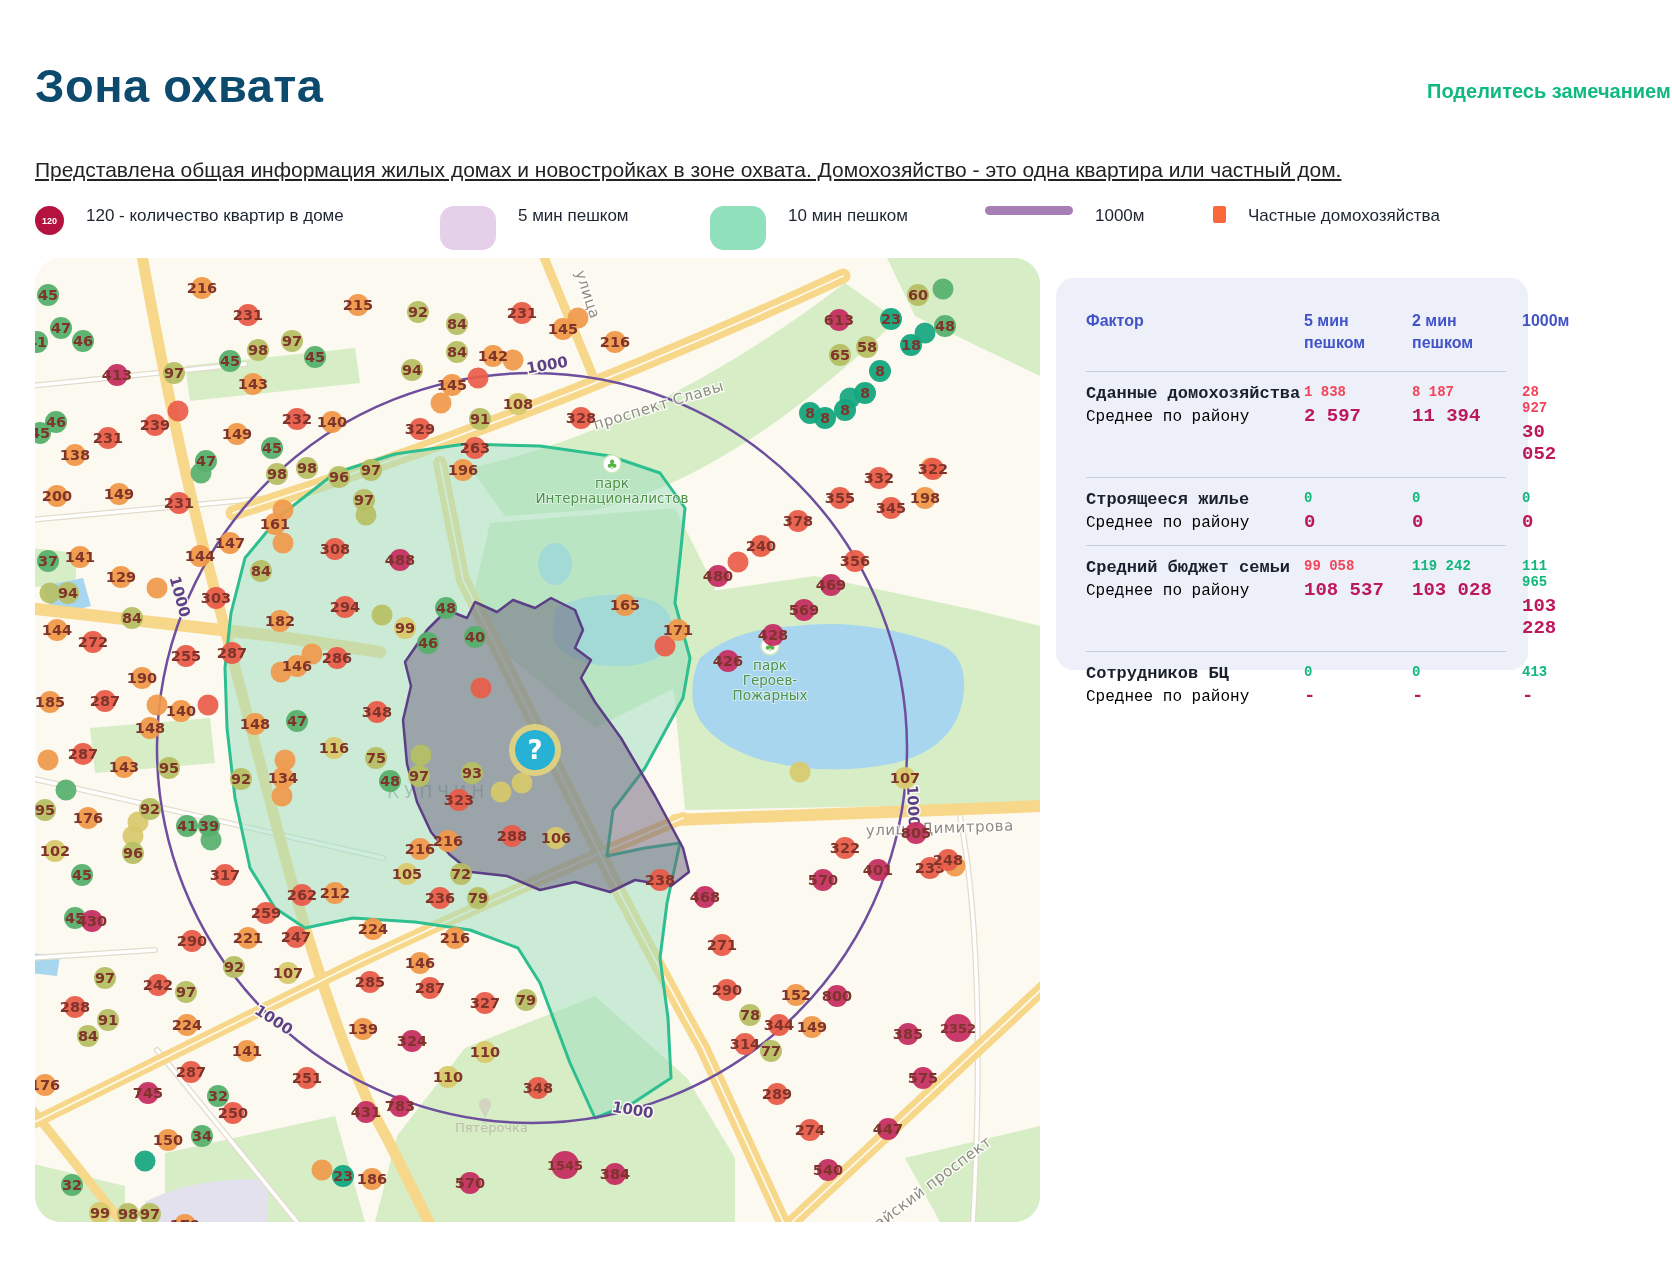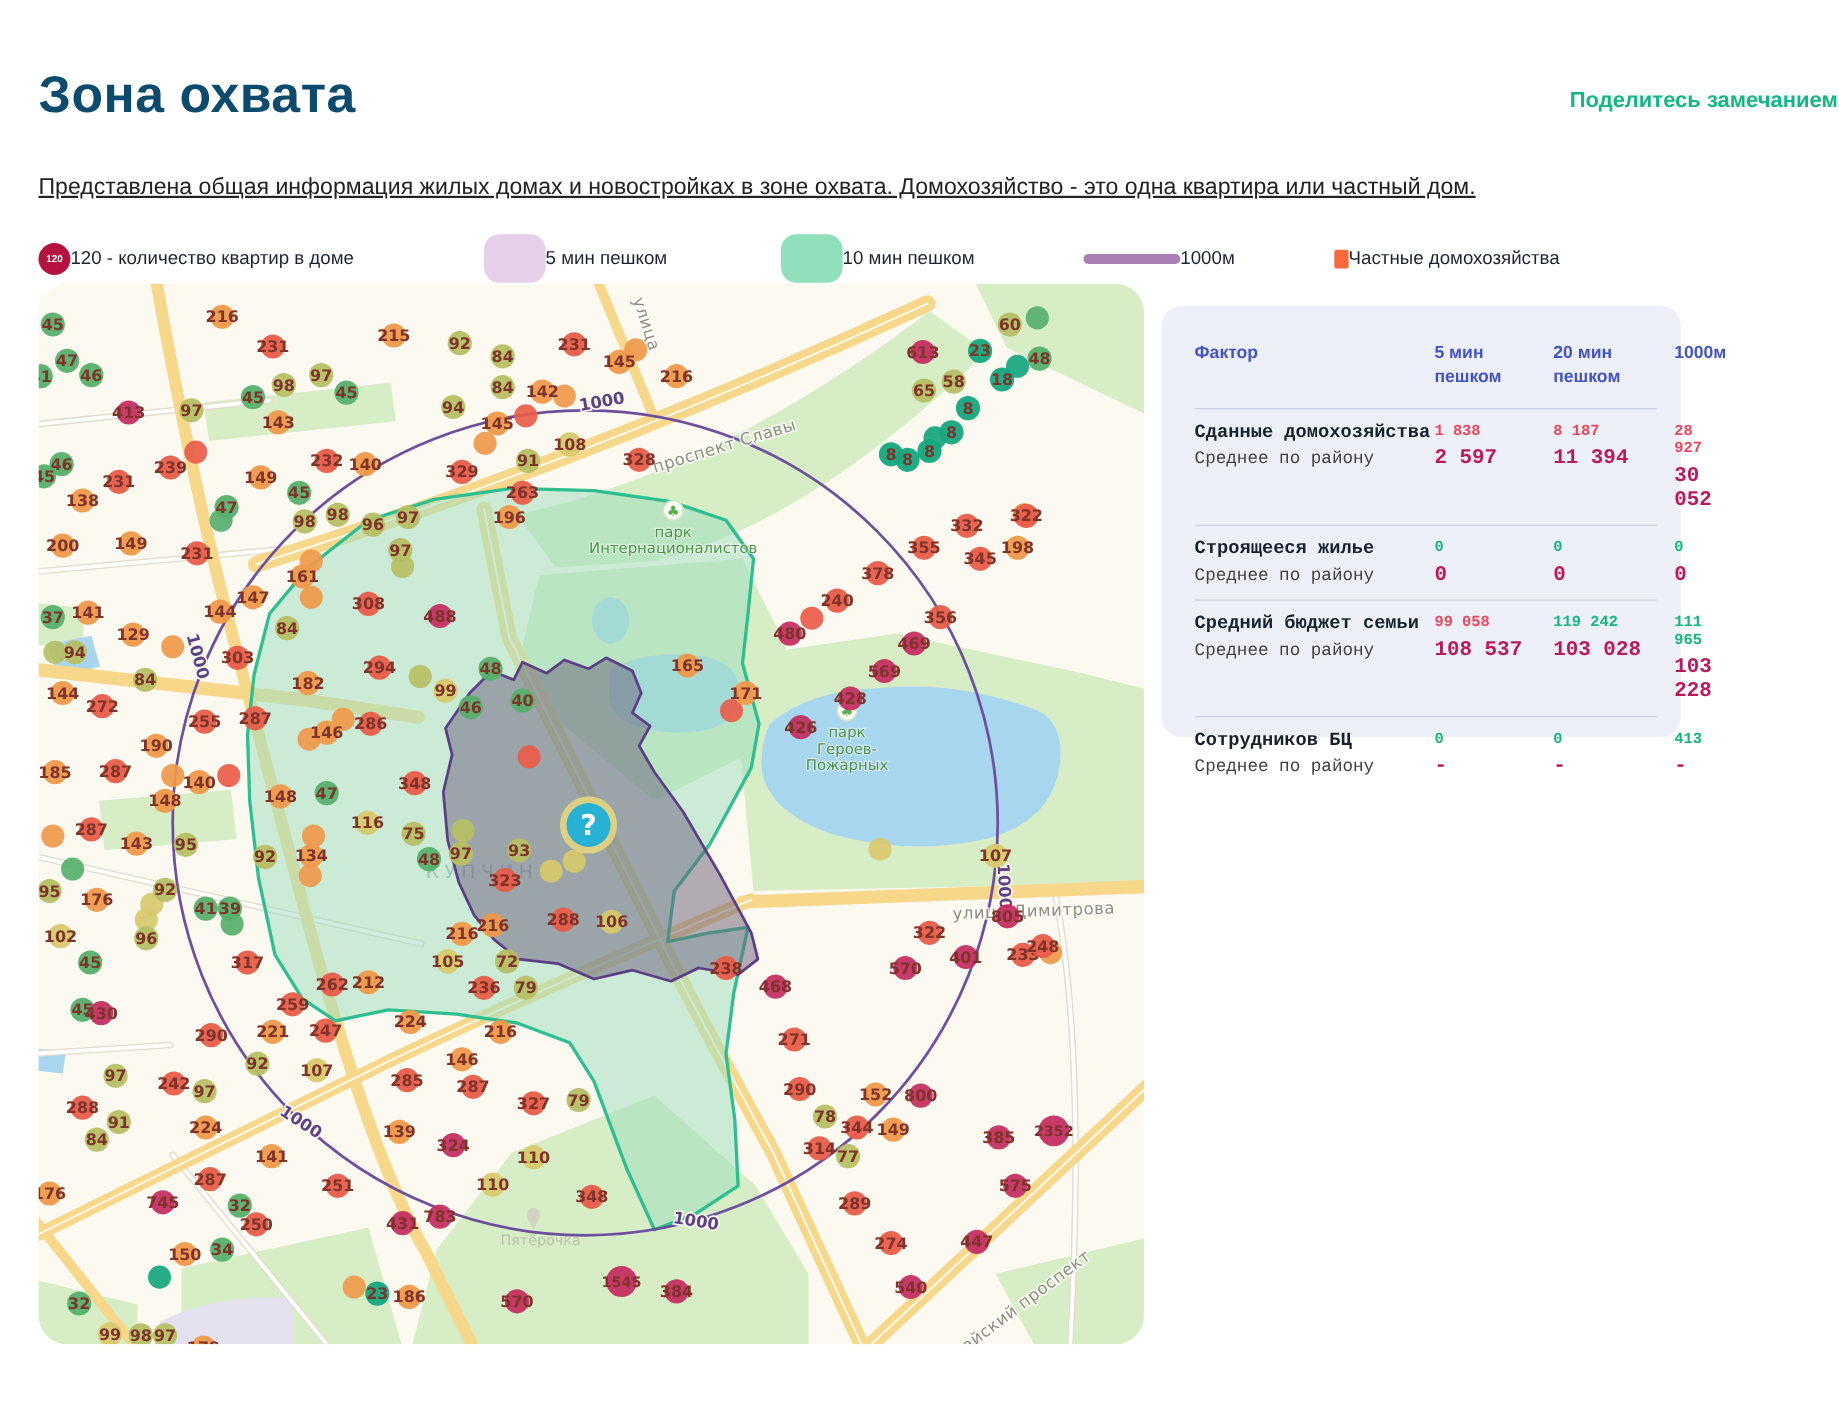--- a/index.html
+++ b/index.html
@@ -6,21 +6,21 @@
   .page{position:relative;width:1672px;height:1280px;overflow:hidden;background:#fff;
         font-family:"Liberation Sans","DejaVu Sans",sans-serif;color:#1d2430;}
   
   .page-title{position:absolute;left:35px;top:58px;font-size:47px;font-weight:800;
               letter-spacing:.5px;color:#0c4a6e;margin:0;}
   .share-link{position:absolute;left:1427px;top:80px;font-size:20px;font-weight:700;
               color:#10b981;white-space:nowrap;cursor:pointer;}
   .page-desc{position:absolute;left:35px;top:158px;width:1630px;font-size:21px;color:#222;margin:0;text-decoration:underline;}
   
   .legend{position:absolute;left:0;top:206px;width:1672px;height:58px;}
-  .legend-item{position:absolute;top:0;height:58px;display:flex;align-items:center;}
+  .legend-item{position:absolute;top:0;height:58px;display:flex;gap:22px;}
   .lg-circle{width:29px;height:29px;border-radius:50%;background:#b5123f;display:flex;
              align-items:center;justify-content:center;color:#fff;font-size:9px;font-weight:700;flex:0 0 auto;}
   .lg-sw{width:56px;height:44px;border-radius:14px;flex:0 0 auto;}
   .lg-sw.five{background:#e4d0e8;}
   .lg-sw.ten{background:#8fe0bb;}
   .lg-line{width:88px;height:9px;border-radius:5px;background:#a77fb4;flex:0 0 auto;}
   .lg-sq{width:13px;height:17px;border-radius:2px;background:#f9693c;flex:0 0 auto;}
   .lg-label{font-size:17px;color:#1c2430;white-space:nowrap;}
   
   .map-wrap{position:absolute;left:35px;top:258px;width:1005px;height:964px;border-radius:26px;
@@ -37,21 +37,21 @@
   .poi-label{font:500 13px "DejaVu Sans",sans-serif;fill:#b9b4a6;}
   .pin-q{font:700 26px "DejaVu Sans",sans-serif;fill:#fff;}
   
   .card{position:absolute;left:1056px;top:278px;width:472px;height:392px;background:#edf0f8;
         border-radius:18px;box-sizing:border-box;padding:26px 22px 18px 30px;}
   .trow{display:grid;grid-template-columns:218px 108px 110px 1fr;align-items:start;}
   .thead{padding:6px 0 18px 0;}
   .th{color:#4253c8;font-weight:700;font-size:16px;line-height:1.35;white-space:pre-line;}
   .drow{border-top:1px solid #c7cdde;padding:12px 0 12px 0;font-family:Liberation Mono, monospace;}
   .factor{font-size:17px;font-weight:700;color:#19202e;margin-bottom:5px;}
-  .sub{font-size:16px;color:#404040;}
+  .sub{font-size:16px;color:#000000;}
   .val{font-size:14px;font-weight:700;margin-bottom:5px;}
   .avg{font-size:19px;font-weight:700;color:#be185d;}
   .c-red{color:#f2445a;}
   .c-green{color:#12b87b;}
 </style>
 </head>
 <body>
 
 <div class="page">
 
@@ -1073,21 +1073,21 @@
         <text class="pin-q" x="500" y="501" text-anchor="middle">?</text>
       </g>
     </svg>
   </div>
 
   <div class="card">
     <div class="trow thead">
       <div class="th">Фактор</div>
       <div class="th">5 мин
 пешком</div>
-      <div class="th">20 мин
+      <div class="th">2 мин
 пешком</div>
       <div class="th">1000м</div>
     </div>
 
     <div class="trow drow">
       <div>
         <div class="factor">Сданные домохозяйства</div>
         <div class="sub">Среднее по району</div>
       </div>
       <div>

